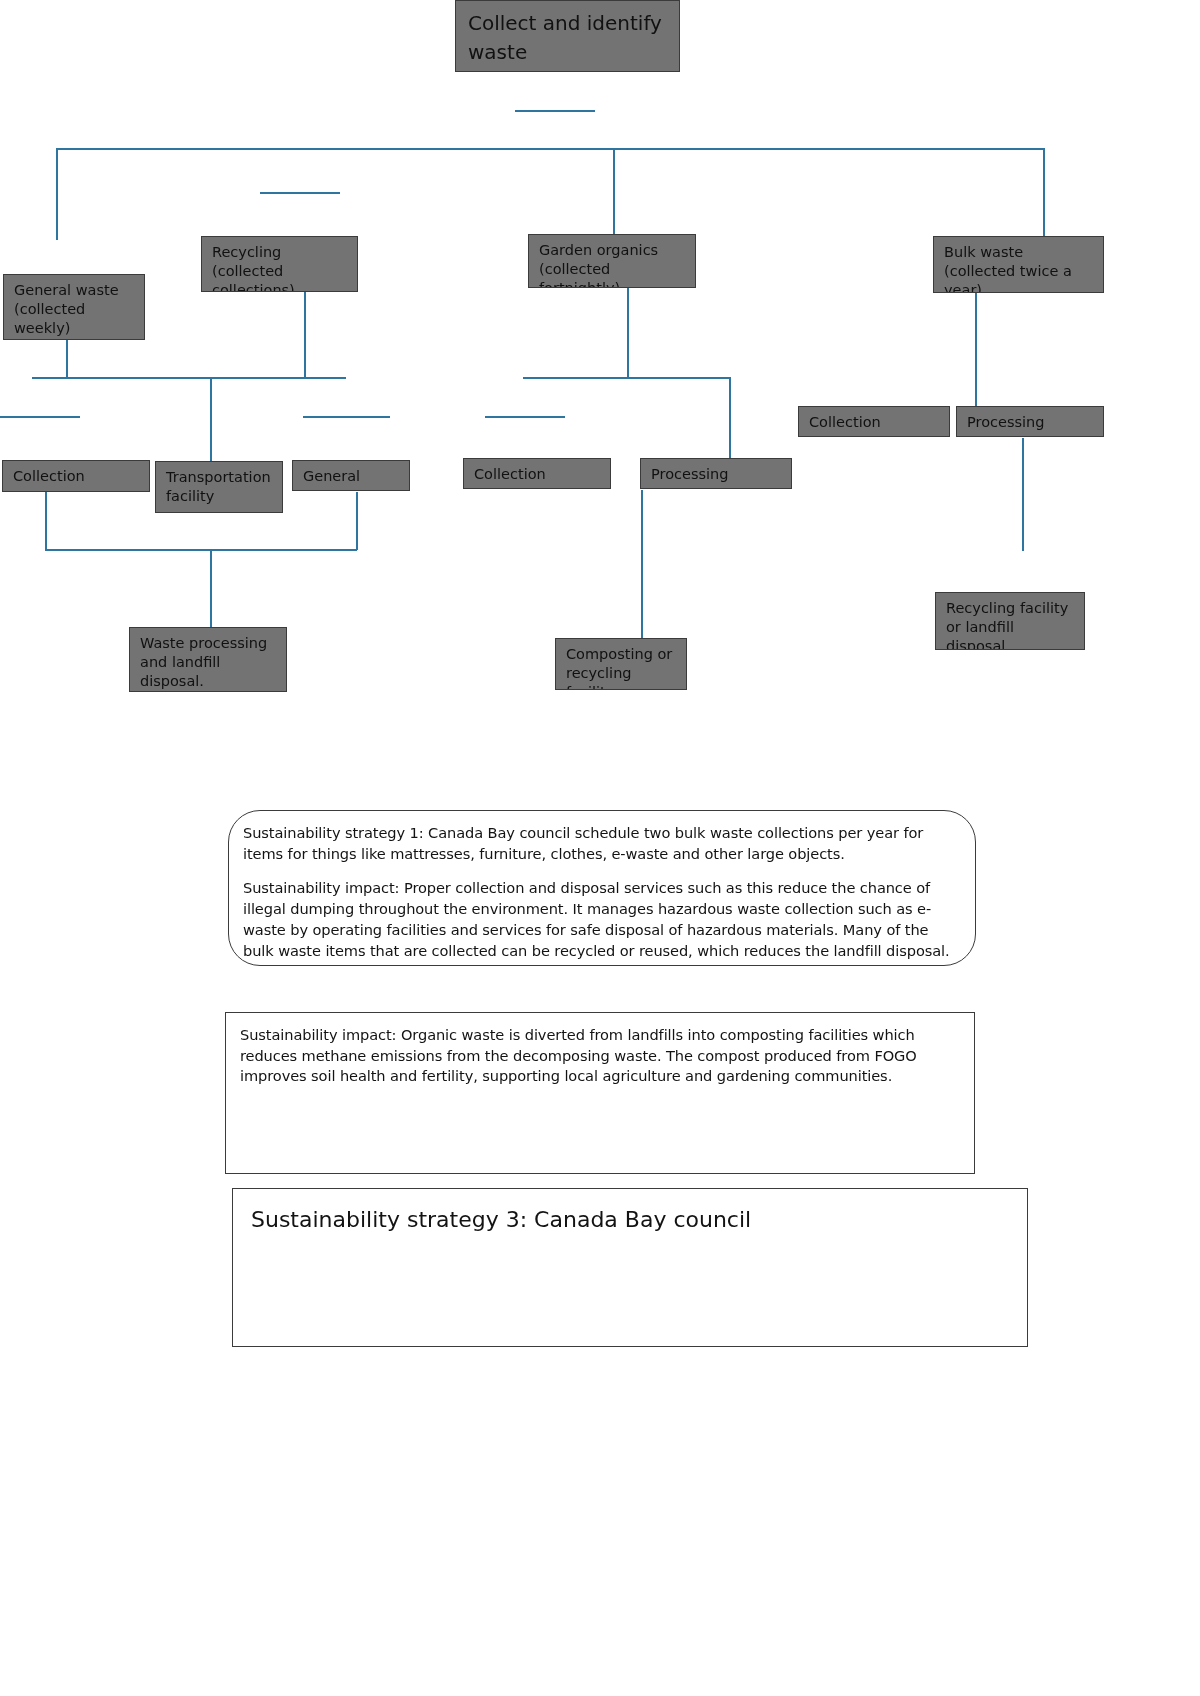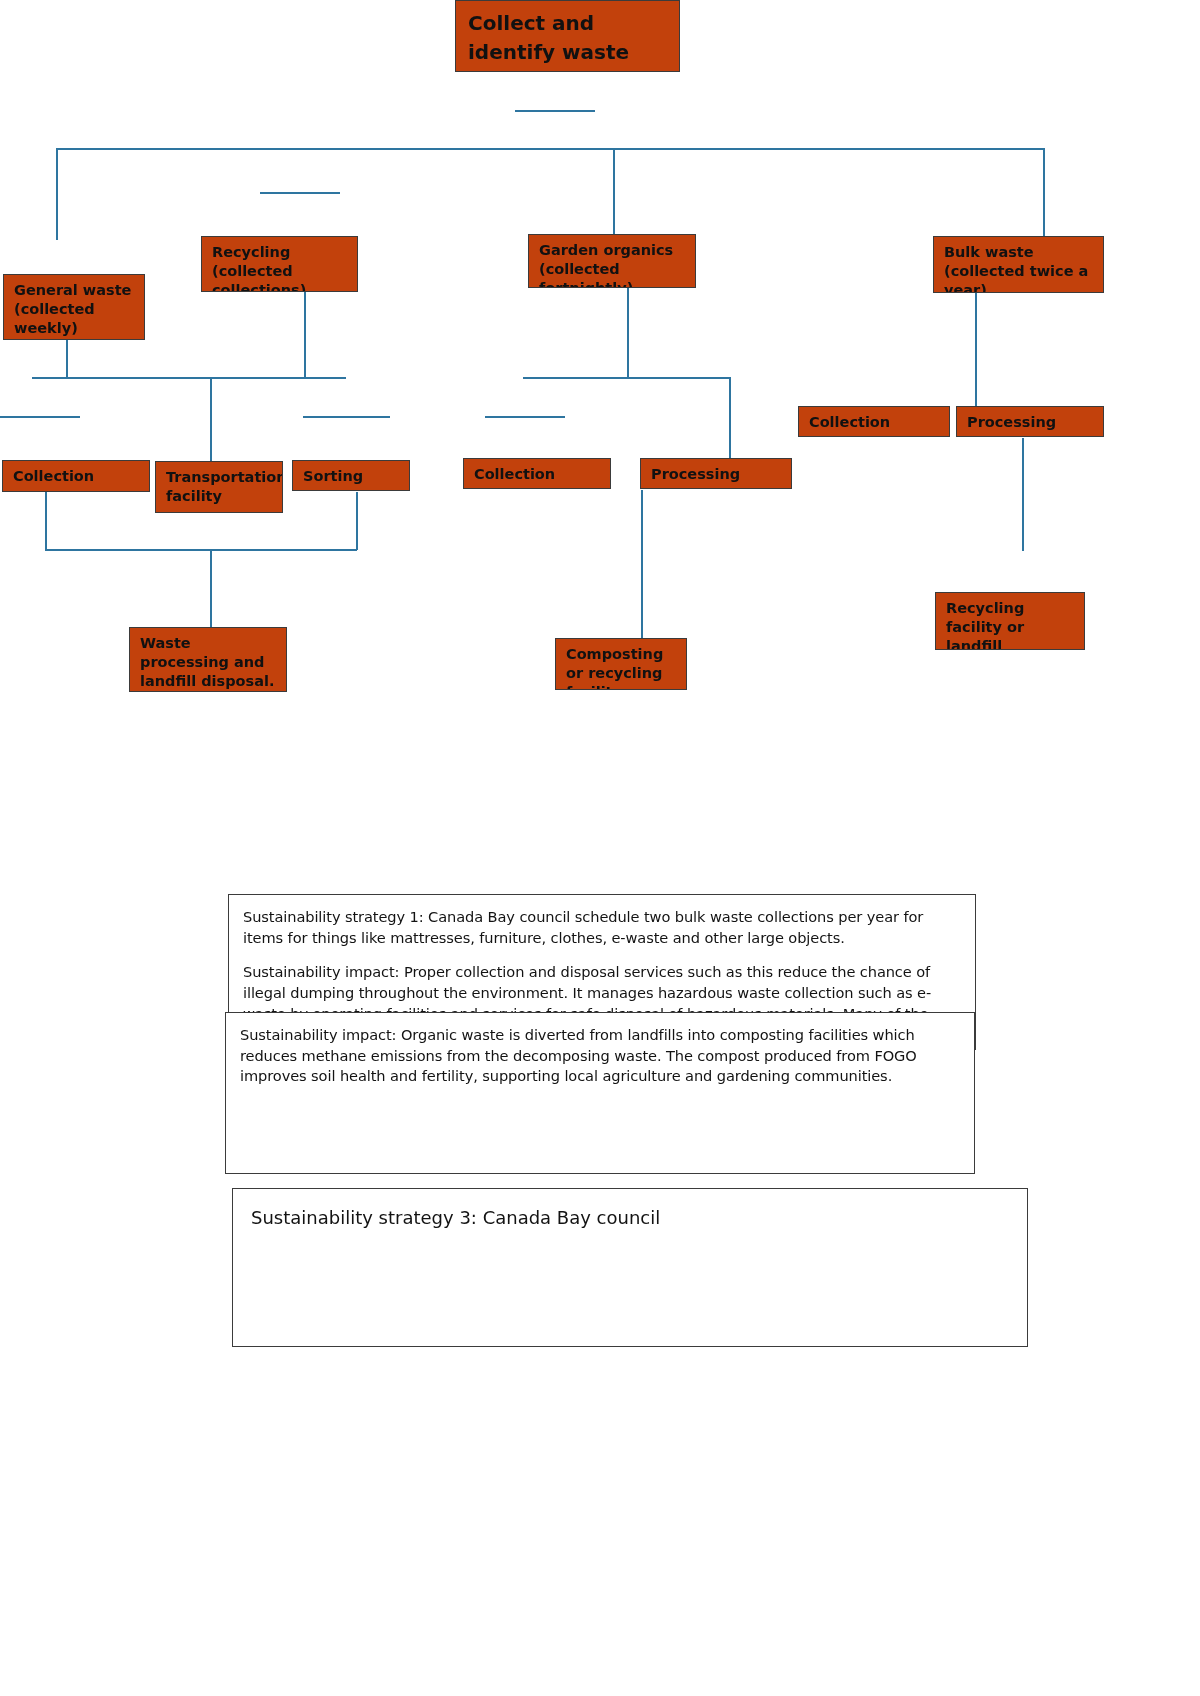--- a/index.html
+++ b/index.html
@@ -15,28 +15,27 @@
     font-family: "DejaVu Sans", "Liberation Sans", sans-serif;
     color: #000000;
     overflow: hidden;
   }
 
   
   .node {
     position: absolute;
     box-sizing: border-box;
     border: 1.6px solid #3b3b3b;
-    background: #c2410c;
+    background: #737373;
     overflow: hidden;
     padding: 6px 10px 0 10px;
     line-height: 1.32;
     font-size: 14.5px;
     color: #111;
     z-index: 3;
-    font-weight: bold;
   }
   .node.root {
     font-size: 20px;
     line-height: 1.45;
     padding: 8px 12px 0 12px;
     border-width: 1.8px;
   }
 
   
   .ln {
@@ -63,21 +62,21 @@
     line-height: 1.42;
     color: #131313;
     letter-spacing: -0.1px;
   }
   .panel p:last-child { margin-bottom: 0; }
 
   .panel.big {
     padding: 16px 18px 0 18px;
   }
   .panel.big p {
-    font-size: 18px;
+    font-size: 22px;
     line-height: 1.4;
     letter-spacing: 0;
   }
 </style>
 </head>
 <body>
 
 <div class="ln h" style="left:515px; top:110px; width:80px;"></div>
 
 <div class="ln h" style="left:56px; top:148px; width:988px;"></div>
@@ -134,21 +133,21 @@
 
 <div class="node" style="left:2px; top:460px; width:148px; height:32px;">
   <span>Collection</span>
 </div>
 
 <div class="node" style="left:155px; top:461px; width:128px; height:52px;">
   <span>Transportation facility</span>
 </div>
 
 <div class="node" style="left:292px; top:460px; width:118px; height:31px;">
-  <span>Sorting</span>
+  <span>General</span>
 </div>
 
 <div class="node" style="left:463px; top:458px; width:148px; height:31px;">
   <span>Collection</span>
 </div>
 
 <div class="node" style="left:640px; top:458px; width:152px; height:31px;">
   <span>Processing</span>
 </div>
 
@@ -165,21 +164,21 @@
 </div>
 
 <div class="node" style="left:555px; top:638px; width:132px; height:52px;">
   <span>Composting or recycling facility</span>
 </div>
 
 <div class="node" style="left:935px; top:579px; width:150px; height:58px;margin-top:13px;">
   <span>Recycling facility or landfill disposal</span>
 </div>
 
-<div class="panel" style="left:228px; top:894px; width:748px; height:156px;">
+<div class="panel" style="left:228px; top:810px; width:748px; height:156px;border-radius:32px;">
   <p>Sustainability strategy 1: Canada Bay council schedule two bulk waste collections per year for items for things like mattresses, furniture, clothes, e-waste and other large objects.</p>
   <p>Sustainability impact: Proper collection and disposal services such as this reduce the chance of illegal dumping throughout the environment. It manages hazardous waste collection such as e-waste by operating facilities and services for safe disposal of hazardous materials. Many of the bulk waste items that are collected can be recycled or reused, which reduces the landfill disposal.</p>
 </div>
 
 <div class="panel" style="left:225px; top:1012px; width:750px; height:162px;">
   <p>Sustainability impact: Organic waste is diverted from landfills into composting facilities which reduces methane emissions from the decomposing waste. The compost produced from FOGO improves soil health and fertility, supporting local agriculture and gardening communities.</p>
 </div>
 
 <div class="panel big" style="left:232px; top:1188px; width:796px; height:159px;">
   <p>Sustainability strategy 3: Canada Bay council</p>

